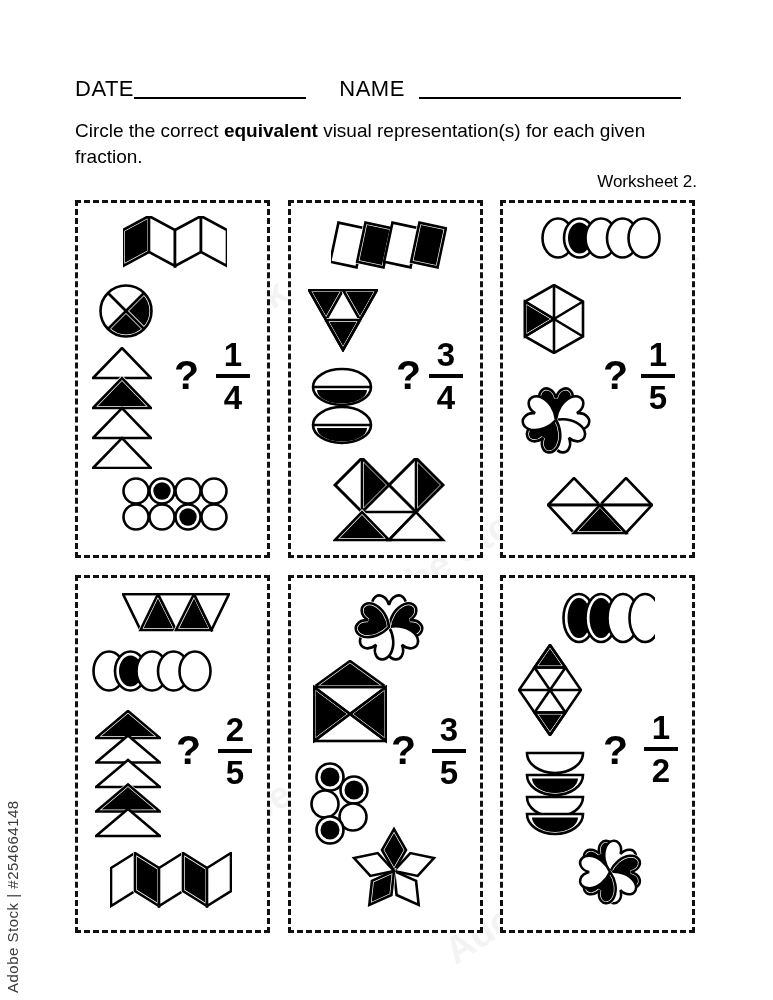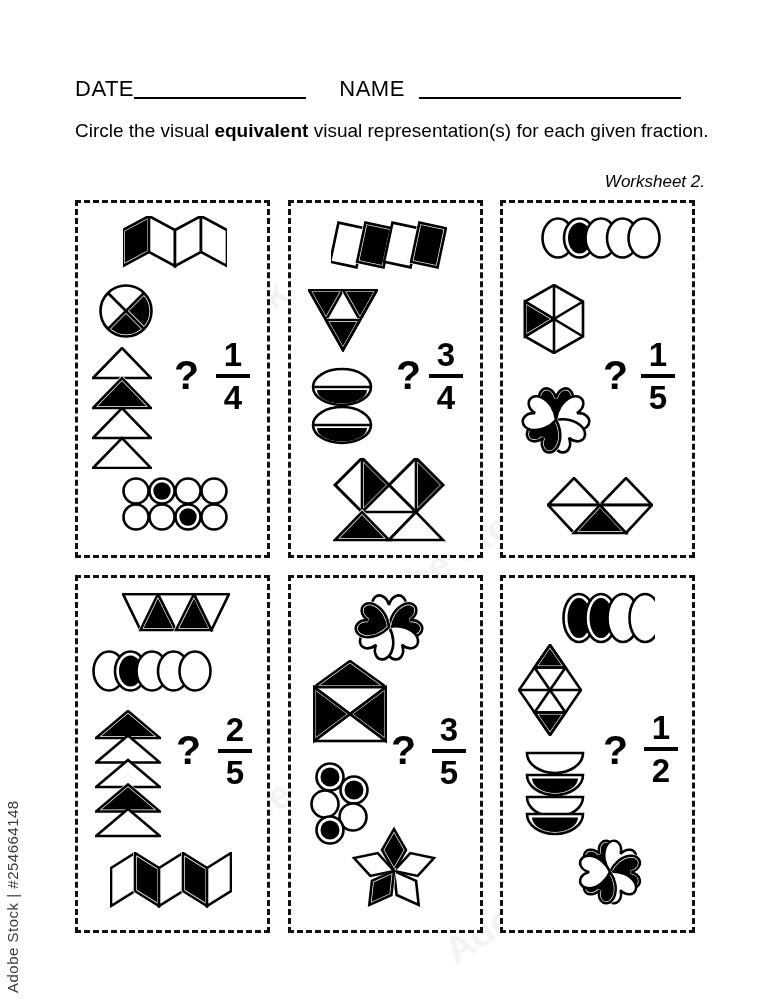--- a/index.html
+++ b/index.html
@@ -1,21 +1,21 @@
 <!DOCTYPE html>
 <html><head>
 <meta charset="utf-8">
 <style>
   html,body{margin:0;padding:0;background:#fff;}
   #page{position:relative;width:773px;height:1000px;background:#fff;overflow:hidden;
         font-family:"Liberation Sans",sans-serif;color:#000;}
   .hdr{position:absolute;top:72px;left:75px;font-size:22px;letter-spacing:.5px;white-space:nowrap;text-align:right;}
   .blank{display:inline-block;border-bottom:2.5px solid #000;height:1em;vertical-align:baseline;transform:translateY(3px);}
   .instr{position:absolute;top:118px;left:75px;width:640px;font-size:19px;line-height:26px;}
-  .wslabel{position:absolute;top:172px;right:68px;font-size:17px;font-style:italic;}
+  .wslabel{position:absolute;top:172px;right:76px;font-size:17px;}
   .panel{position:absolute;width:195px;height:358px;border:3px dashed #111;box-sizing:border-box;background:#fff;}
   .opt{position:absolute;line-height:0;}
   .q{position:absolute;font-size:41px;font-weight:bold;line-height:1;}
   .frac{position:absolute;width:34px;text-align:center;font-size:33px;font-weight:bold;line-height:.95;}
   .frac .bar{height:3.5px;background:#000;margin:4px 0;}
   .o{fill:#fff;stroke:#000;stroke-width:2.6;}
   .n{fill:none;stroke:#000;stroke-width:2.6;}
   .b{fill:#000;stroke:#fff;stroke-width:4;}
   .k{fill:#000;}
   .sidewm{position:absolute;left:4px;top:698px;height:295px;writing-mode:vertical-rl;
@@ -37,21 +37,21 @@
   <div class="sidewm">Adobe Stock | #254664148</div>
 
   <div class="hdr">
     <span>DATE</span><span class="blank" style="width:172px"></span>
     <span style="display:inline-block;width:20px"></span>
     <span>NAME</span>
     <span style="display:inline-block;width:8px"></span><span class="blank" style="width:262px"></span>
   </div>
 
   <div class="instr">
-    <div><span>Circle the visual </span><b>equivalent</b><span> visual representation(s) for each given fraction.</span></div>
+    <div><span>Circle the correct </span><b>equivalent</b><span> visual representation(s) for each given fraction.</span></div>
   </div>
 
   <div class="wslabel">Worksheet 2.</div>
 
   <div class="panel" style="left:75px;top:200px">
     <div class="opt" style="left:45px;top:13px">
       <svg width="104" height="53" viewBox="0 0 104 53">
         <polygon class="b" points="0,14 26,0 26,36 0,50"></polygon>
           <polygon class="n" points="0,14 26,0 26,36 0,50"></polygon>
         <polygon class="o" points="26,0 52,14 52,50 26,36"></polygon>

